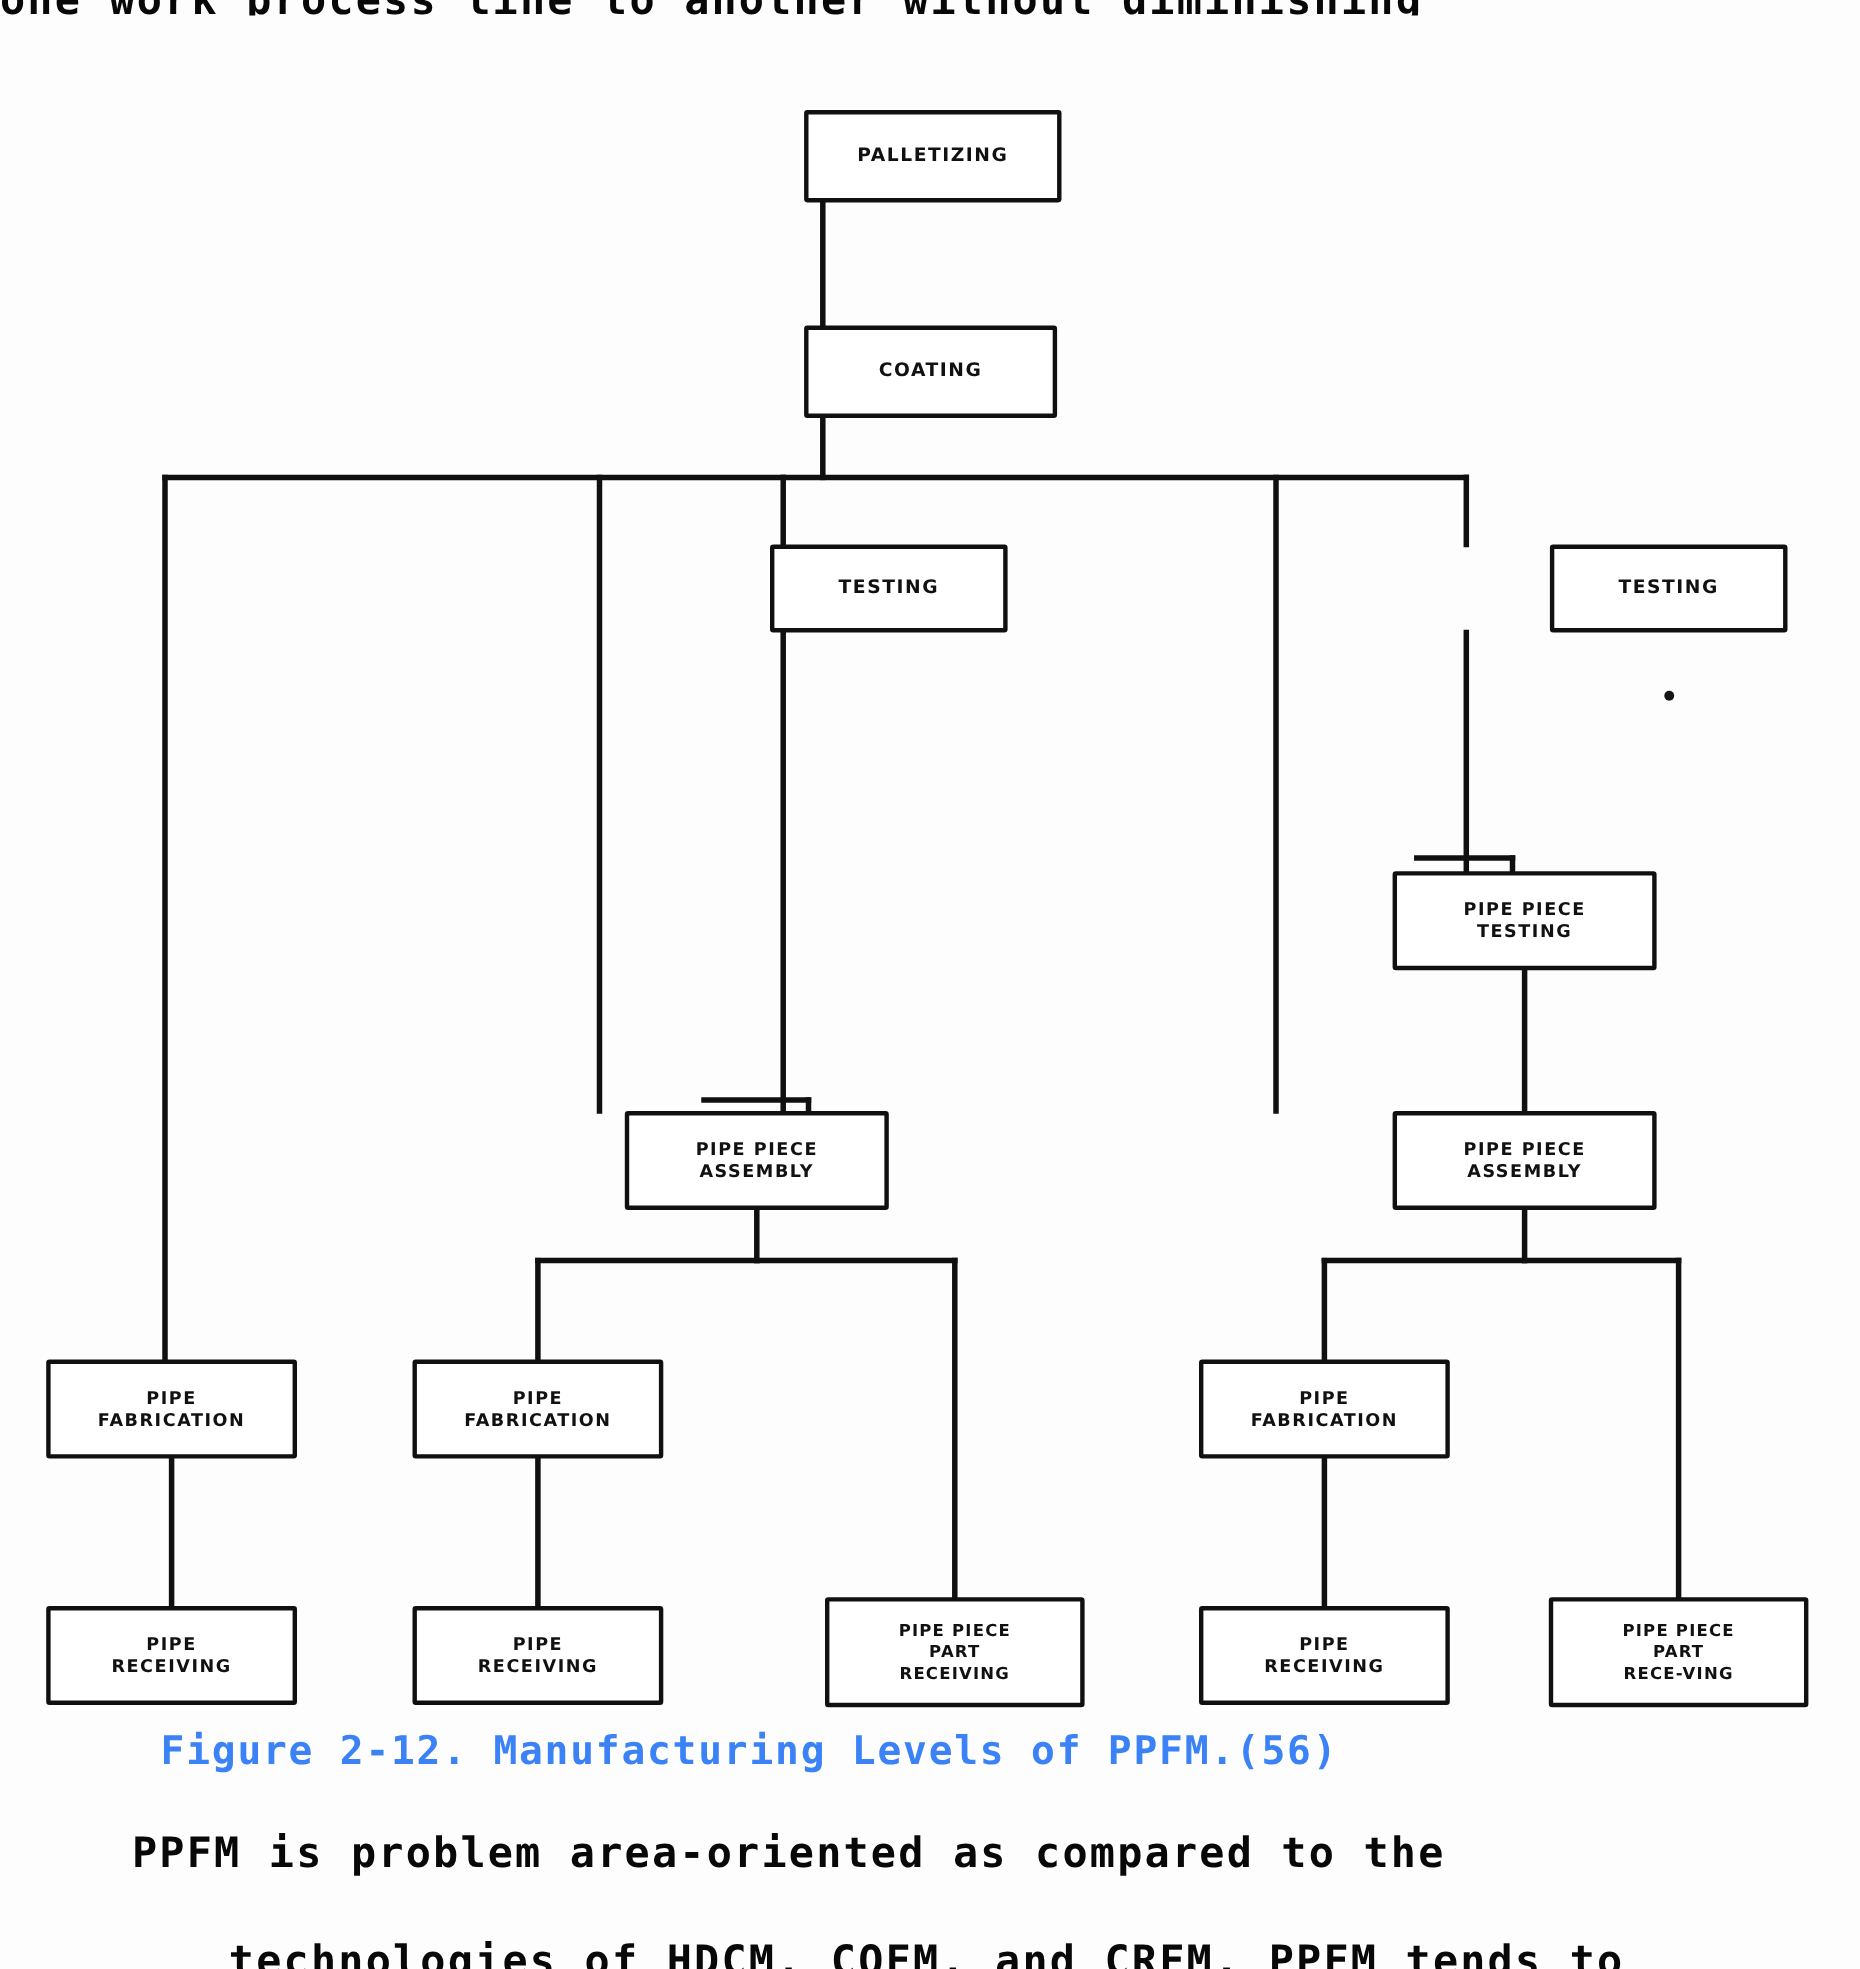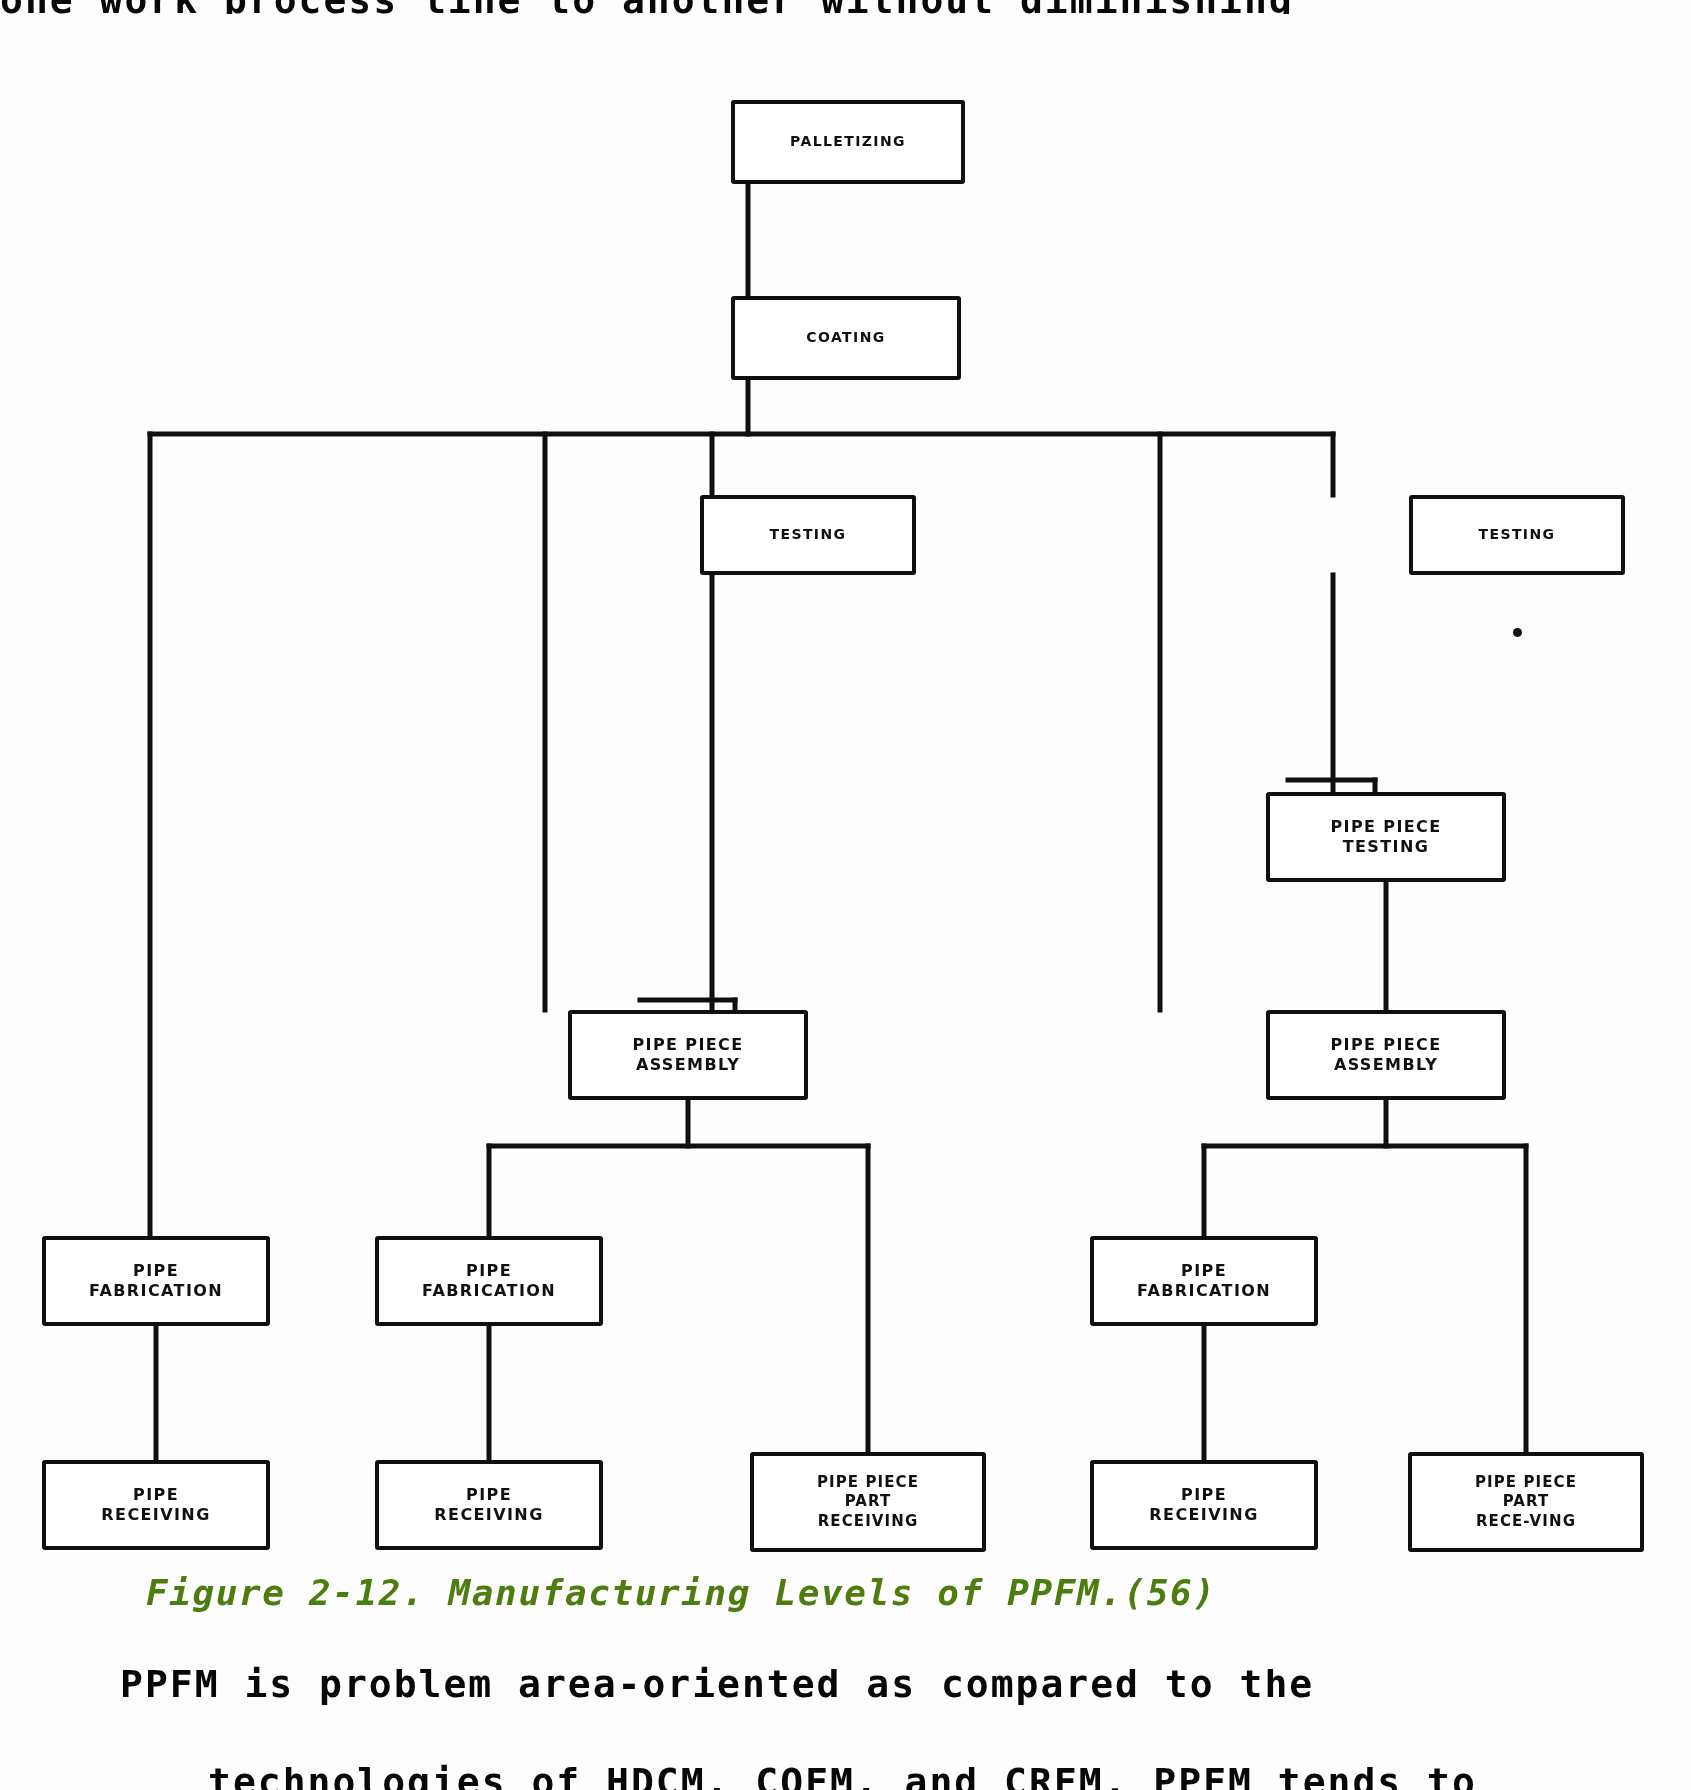--- a/index.html
+++ b/index.html
@@ -27,25 +27,24 @@
     white-space: nowrap;
     -webkit-font-smoothing: none;
   }
   .body-line.clip-top {
     overflow: hidden;
   }
 
   .caption {
     position: absolute;
     font-family: "DejaVu Sans Mono", monospace;
-    color: #4d7c0f;
+    color: #3b82f6;
     font-weight: 700;
     letter-spacing: 1.6px;
     white-space: nowrap;
-    font-style: italic;
   }
 
   
   #diagram {
     position: absolute;
     left: 0;
     top: 0;
     width: 1691px;
     height: 1790px;
   }
@@ -67,21 +66,21 @@
     flex-direction: column;
     align-items: center;
     justify-content: center;
     text-align: center;
     z-index: 3;
   }
   .node .nline {
     display: block;
     font-family: "DejaVu Sans", sans-serif;
     font-weight: 700;
-    font-size: 14px;
+    font-size: 17px;
     letter-spacing: 1.4px;
     color: #111111;
     line-height: 1.28;
     white-space: nowrap;
   }
   .node.two .nline { font-size: 16px; }
   .node.three .nline { font-size: 15px; letter-spacing: 1.1px; }
 
   .speck {
     position: absolute;

